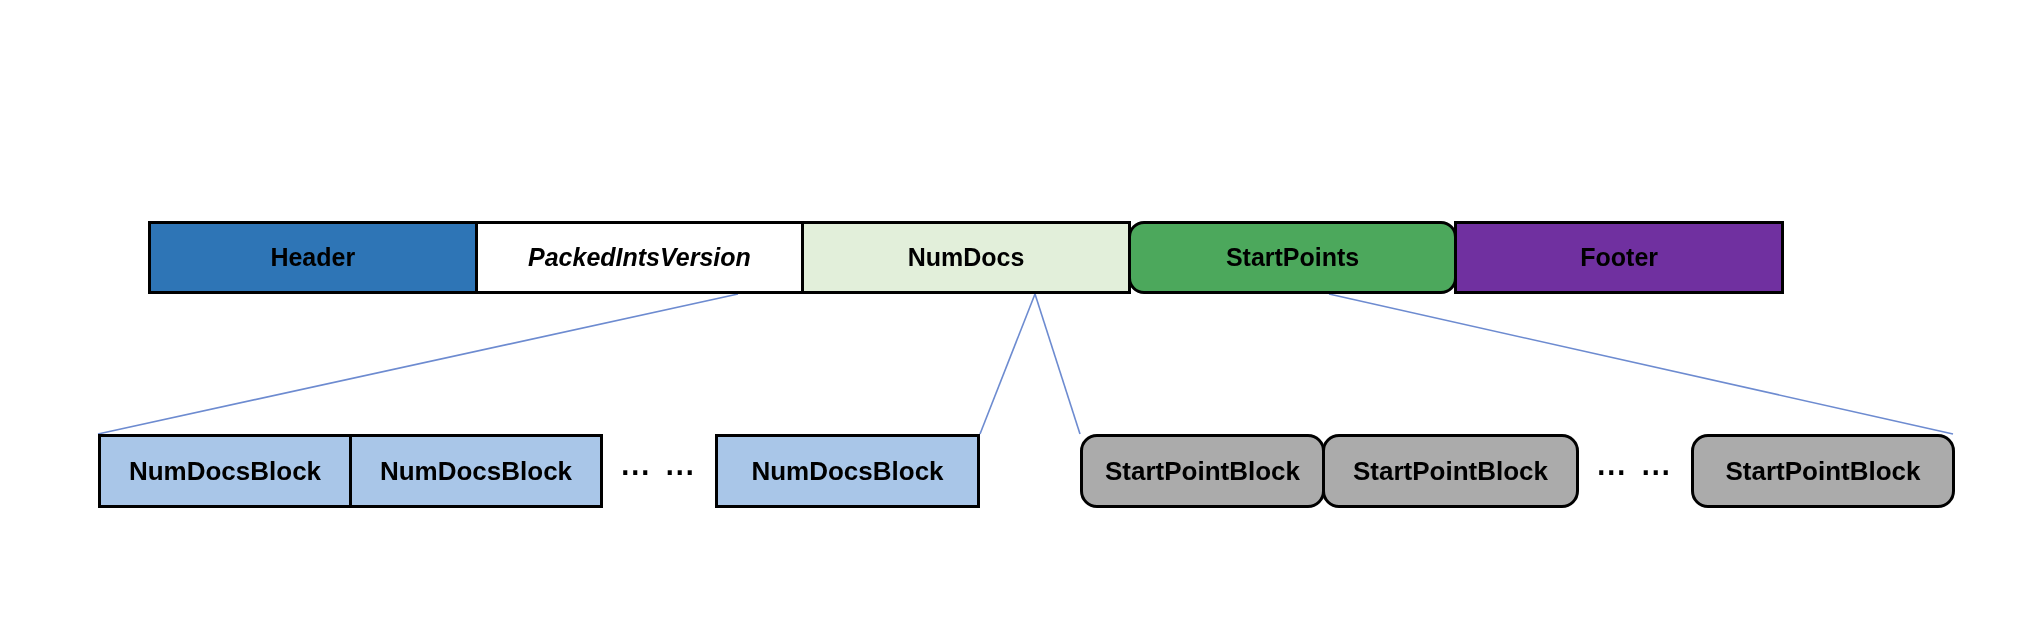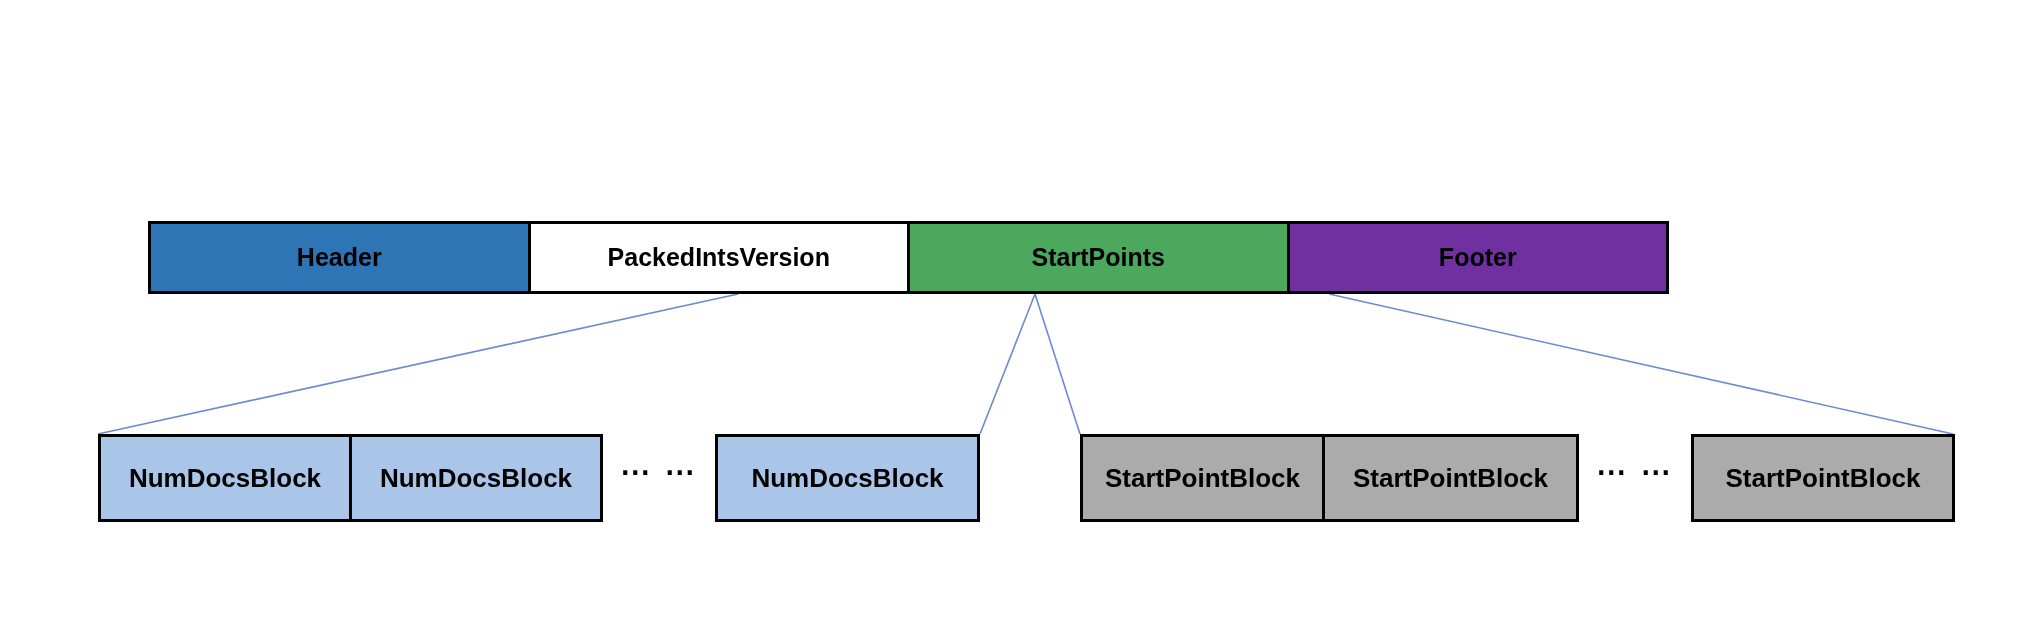--- a/index.html
+++ b/index.html
@@ -23,58 +23,58 @@
     transform: translateX(-50%);
     font-size: 60px;
     font-weight: bold;
     line-height: 1;
     white-space: nowrap;
   }
   .bar {
     position: absolute;
     left: 148px;
     top: 221px;
-    width: 1521px;
+    width: 1636px;
     height: 73px;
     display: flex;
   }
   .seg {
     flex: 1 1 0;
     box-sizing: border-box;
     border: 3px solid #000;
     margin-left: -3px;
     display: flex;
     align-items: center;
     justify-content: center;
     font-size: 25px;
     font-weight: bold;
     white-space: nowrap;
   }
   .seg:first-child { margin-left: 0; }
   .seg-header   { background: var(--c-header, #2E75B6); }
-  .seg-packed   { background: var(--c-packed-ints-version, #FFFFFF); }
+  .seg-packed   { background: var(--c-packed-ints-version, #FFFFFF); font-style: italic; }
   .seg-numdocs  { background: var(--c-num-docs, #E2EFDA); }
-  .seg-start    { background: var(--c-start-points, #4CA85C); }
+  .seg-start    { background: var(--c-start-points, #4CA85C); border-radius: 16px; }
   .seg-footer   { background: var(--c-footer, #7030A0); align-items: center; }
 
   .block {
     position: absolute;
     top: 434px;
-    height: 88px;
+    height: 74px;
     box-sizing: border-box;
     border: 3px solid #000;
     display: flex;
     align-items: center;
     justify-content: center;
     font-size: 26px;
     font-weight: bold;
     white-space: nowrap;
   }
   .ndb { background: var(--c-num-docs-block, #A9C6E8); }
-  .spb { background: var(--c-start-point-block, #ABABAB); }
+  .spb { background: var(--c-start-point-block, #ABABAB); border-radius: 17px; }
 
   .ellipsis {
     position: absolute;
     top: 434px;
     height: 74px;
     display: flex;
     align-items: center;
     justify-content: center;
     font-size: 30px;
     font-weight: bold;
@@ -108,20 +108,23 @@
     <line class="connector-line" x1="1329" y1="294" x2="1953" y2="434"></line>
   </svg>
 
   <div class="bar">
     <div class="seg seg-header">
         <span>Header</span>
       </div>
     <div class="seg seg-packed">
         <span>PackedIntsVersion</span>
       </div>
+    <div class="seg seg-numdocs">
+        <span>NumDocs</span>
+      </div>
     <div class="seg seg-start">
         <span>StartPoints</span>
       </div>
     <div class="seg seg-footer">
         <span>Footer</span>
       </div>
   </div>
 
   <div class="block ndb" style="left:98px;  width:254px;">
       <span>NumDocsBlock</span>

